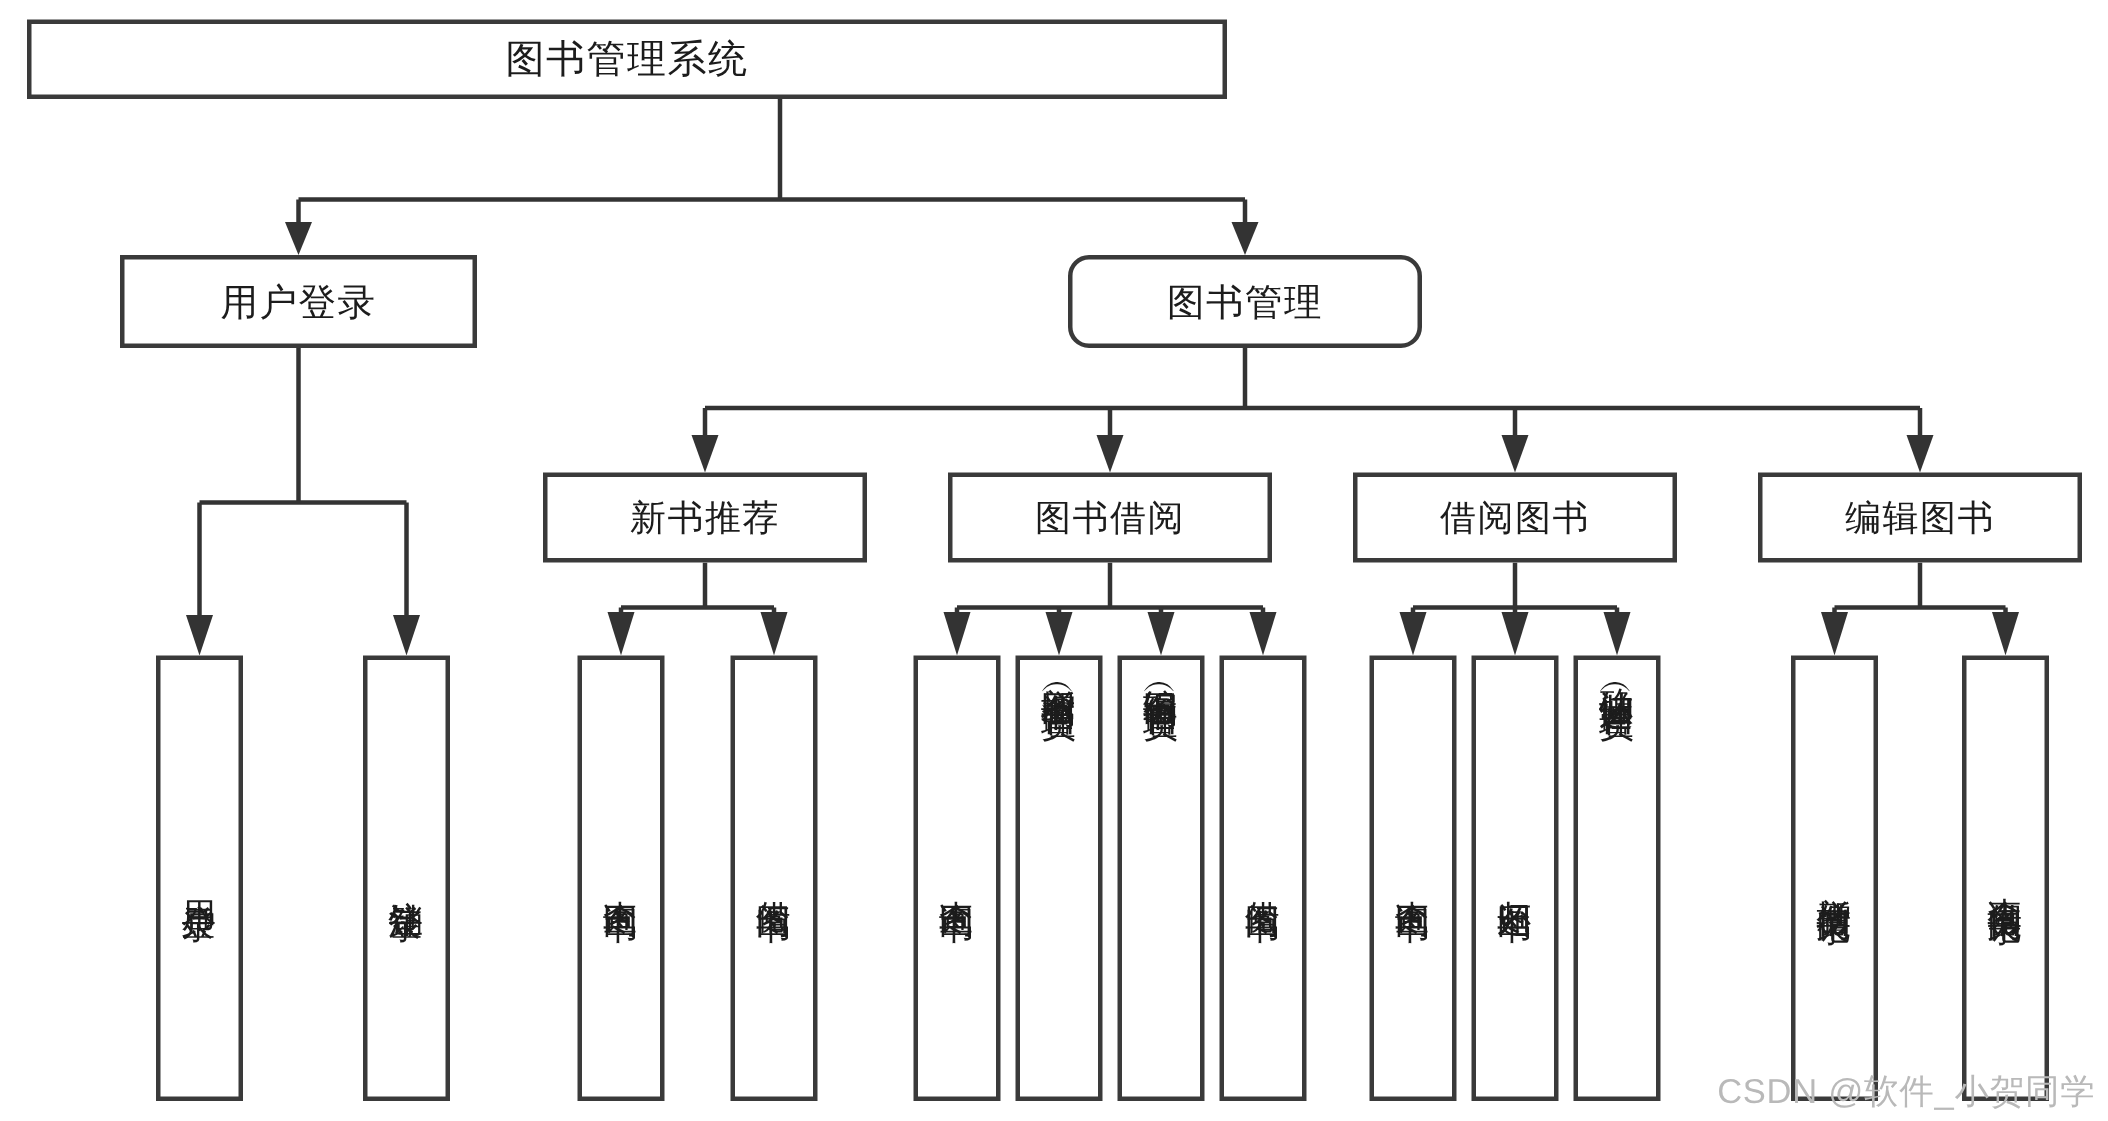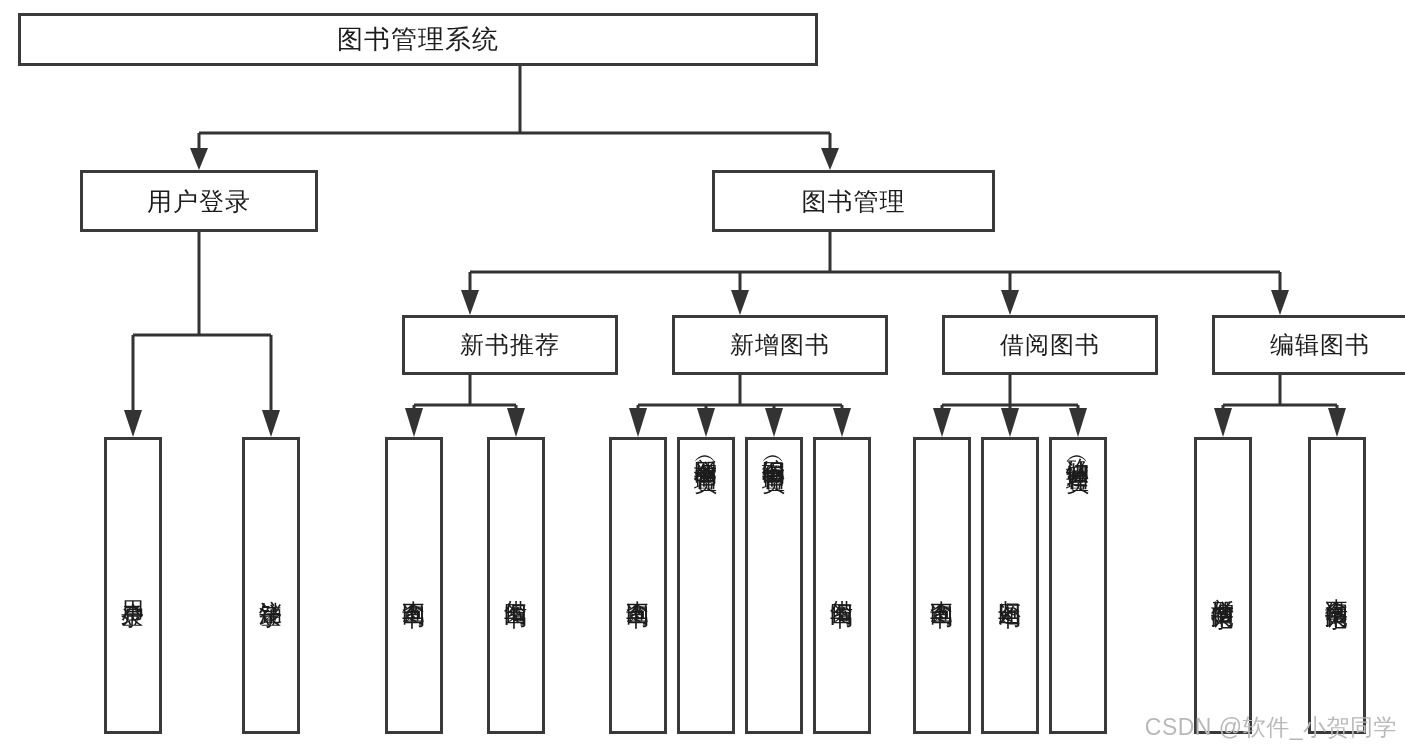--- a/index.html
+++ b/index.html
@@ -54,21 +54,20 @@
     font-size: 26px;
     letter-spacing: 1px;
   }
   .node.level-2 {
     font-size: 25px;
     letter-spacing: 1px;
   }
   .node.level-3 {
     font-size: 24px;
     letter-spacing: 1px;
-    margin-left: 40px;
   }
   
   .node.leaf {
     font-size: 23px;
     align-items: flex-start;
     justify-content: center;
     padding-top: 0;
   }
   .node.leaf .vtext {
     writing-mode: vertical-rl;
@@ -161,30 +160,30 @@
   </svg>
 
   <div class="node level-root" style="left:18px; top:13px; width:800px; height:53px;">
     <span>图书管理系统</span>
   </div>
 
   <div class="node level-2" style="left:80px; top:170px; width:238px; height:62px;">
     <span>用户登录</span>
   </div>
 
-  <div class="node level-2" style="left:712px; top:170px; width:283px; height:62px;">
+  <div class="node level-2" style="left:712px; top:170px; width:236px; height:62px;border-radius:14px;">
     <span>图书管理</span>
   </div>
 
   <div class="node level-3" style="left:362px; top:315px; width:216px; height:60px;">
     <span>新书推荐</span>
   </div>
 
   <div class="node level-3" style="left:632px; top:315px; width:216px; height:60px;">
-    <span>新增图书</span>
+    <span>图书借阅</span>
   </div>
 
   <div class="node level-3" style="left:902px; top:315px; width:216px; height:60px;">
     <span>借阅图书</span>
   </div>
 
   <div class="node level-3" style="left:1172px; top:315px; width:216px; height:60px;">
     <span>编辑图书</span>
   </div>
 

